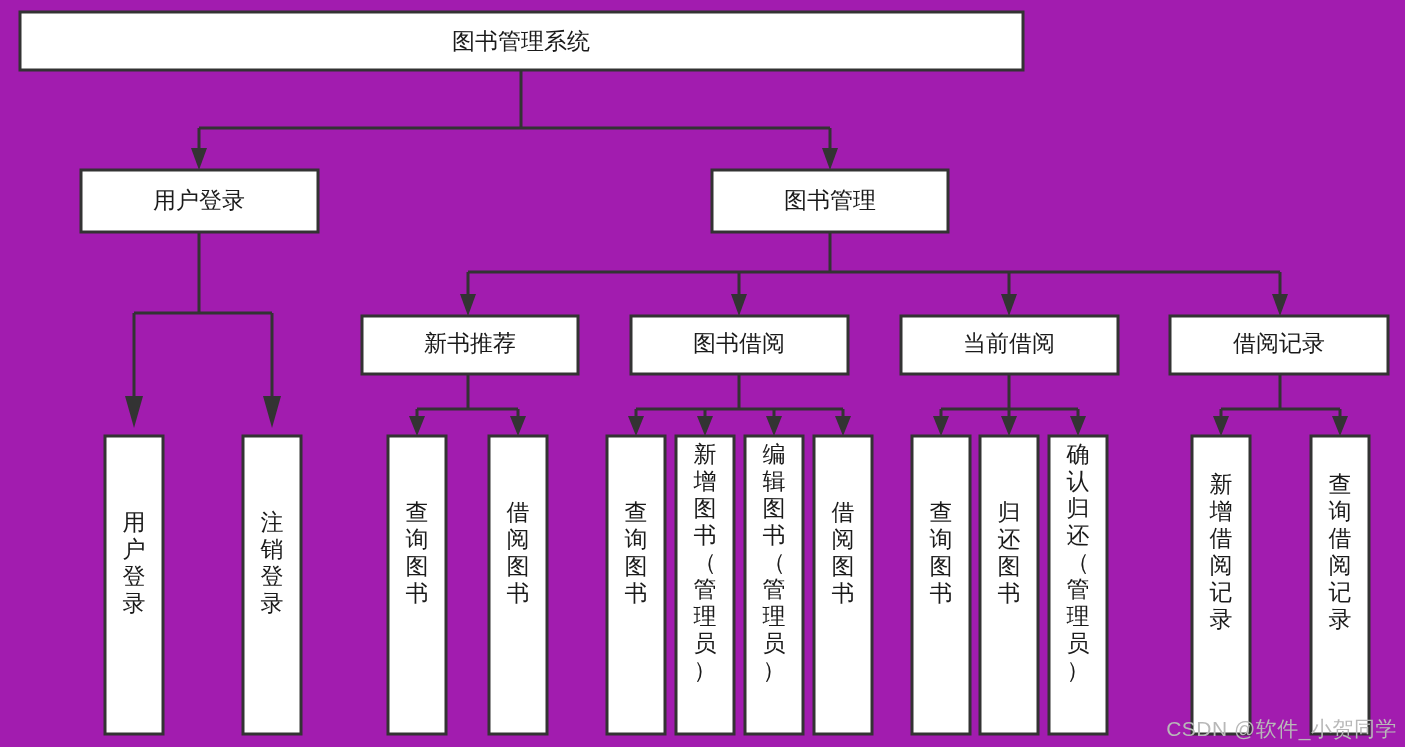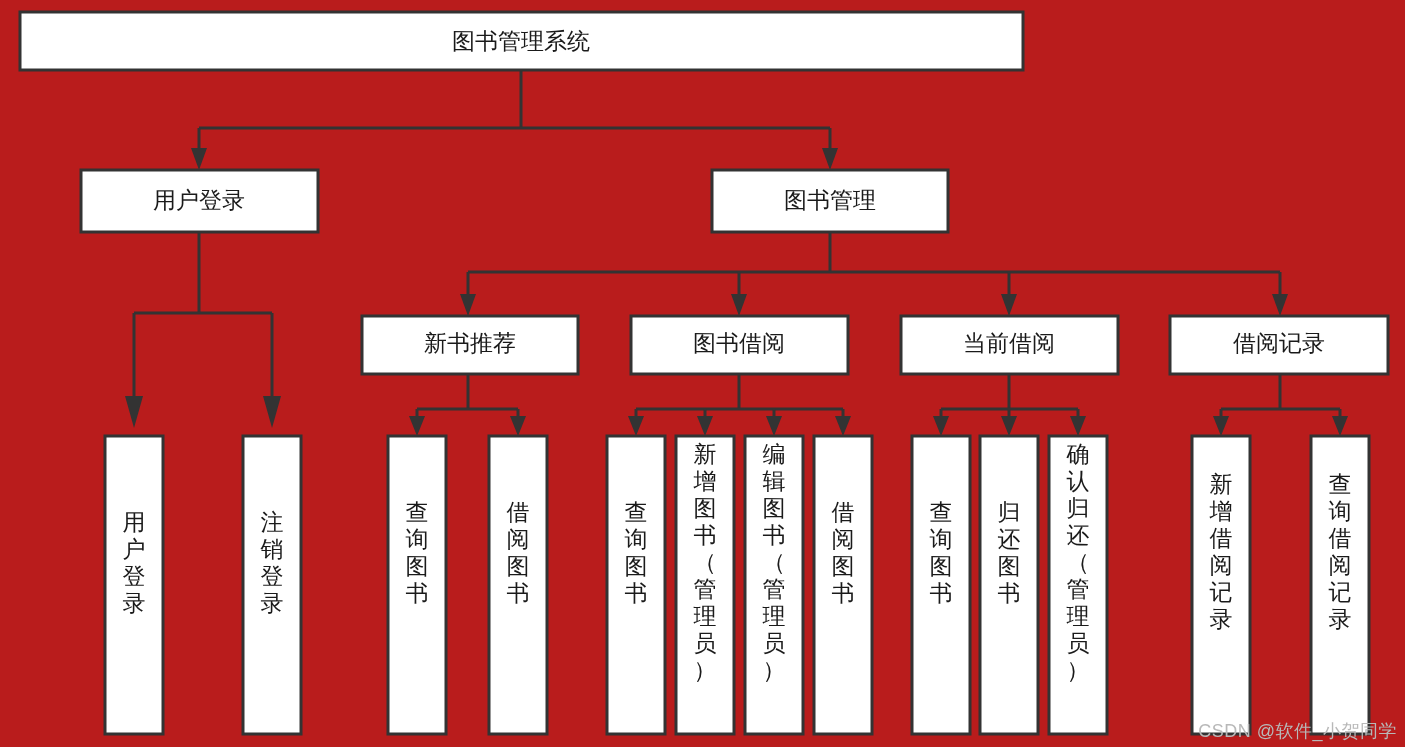--- a/index.html
+++ b/index.html
@@ -7,21 +7,21 @@
     padding: 0;
     background: #ffffff;
   }
   body {
     font-family: "Liberation Sans", "DejaVu Sans", sans-serif;
   }
   #diagram-root {
     position: relative;
     width: 1405px;
     height: 747px;
-    background: #b91c1c;
+    background: #a21caf;
     overflow: hidden;
   }
   svg.diagram-canvas {
     position: absolute;
     left: 0;
     top: 0;
     width: 1405px;
     height: 747px;
   }
   .node-box {
@@ -49,21 +49,21 @@
   }
   .arrow-head {
     fill: #333333;
     stroke: none;
   }
   .watermark-text {
     position: absolute;
     right: 8px;
     bottom: 4px;
     font-family: "Liberation Sans", "DejaVu Sans", sans-serif;
-    font-size: 18px;
+    font-size: 21px;
     color: #b8b8b8;
     white-space: nowrap;
     letter-spacing: 0.5px;
   }
 </style>
 </head>
 <body>
 
 <div id="diagram-root">
 

